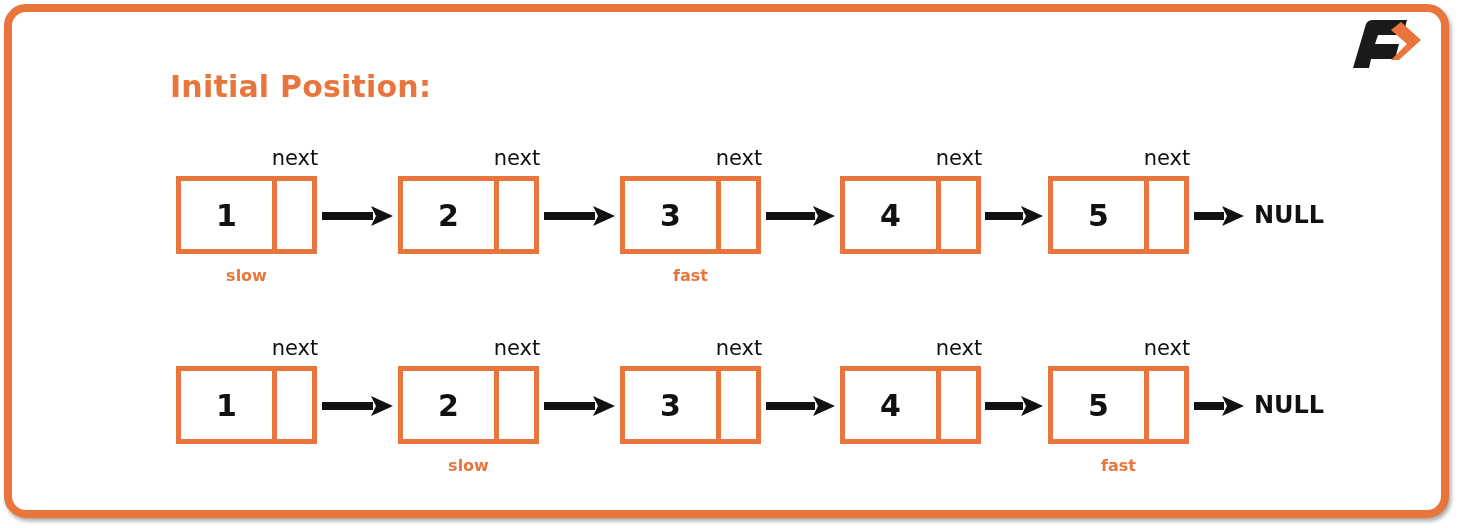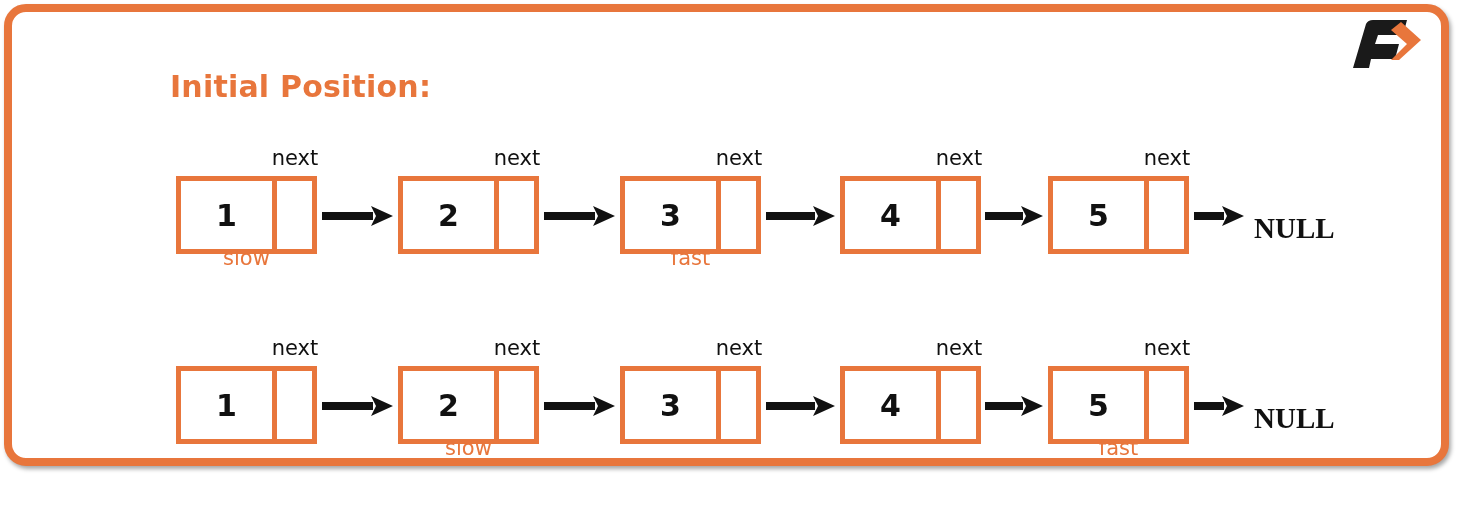--- a/index.html
+++ b/index.html
@@ -12,21 +12,21 @@
     height: 528px;
     font-family: "DejaVu Sans", sans-serif;
     overflow: hidden;
   }
 
   #card {
     position: absolute;
     left: 4px;
     top: 4px;
     width: 1445px;
-    height: 462px;
+    height: 514px;
     box-sizing: border-box;
     background: #ffffff;
     border: 8px solid #E8763C;
     border-radius: 22px;
     box-shadow: 2px 3px 4px rgba(0,0,0,0.35);
   }
 
   
   #logo {
     position: absolute;
@@ -90,44 +90,43 @@
     top: 6px;
     font-size: 21px;
     font-weight: normal;
     color: #111111;
     white-space: nowrap;
     transform: translateX(-50%);
   }
 
   .ptr-label {
     position: absolute;
-    top: 106px;
-    font-size: 21px;
-    font-weight: normal;
+    top: 126px;
+    font-size: 16px;
+    font-weight: bold;
     color: #E8763C;
     white-space: nowrap;
     transform: translateX(-50%);
   }
 
   
   .arrow {
     position: absolute;
     top: 66px;
     height: 20px;
   }
   .arrow svg { display: block; }
 
   .null-label {
     position: absolute;
-    top: 72px;
-    font-size: 29px;
+    top: 61px;
+    font-size: 24px;
     font-weight: bold;
     color: #111111;
     white-space: nowrap;
-    font-family: Liberation Serif, serif;
   }
 </style>
 </head>
 <body>
 
 <div id="card">
 
   <div id="logo">
     <svg viewBox="0 0 92 56" width="92" height="56" aria-hidden="true">
       <path d="M20 50 L33 6 Q35 2 40 2 L74 2 L70 17 L45 17 L42 26 L66 26 L62 41 L38 41 L36 50 Z" fill="#1A1A1A"></path>

